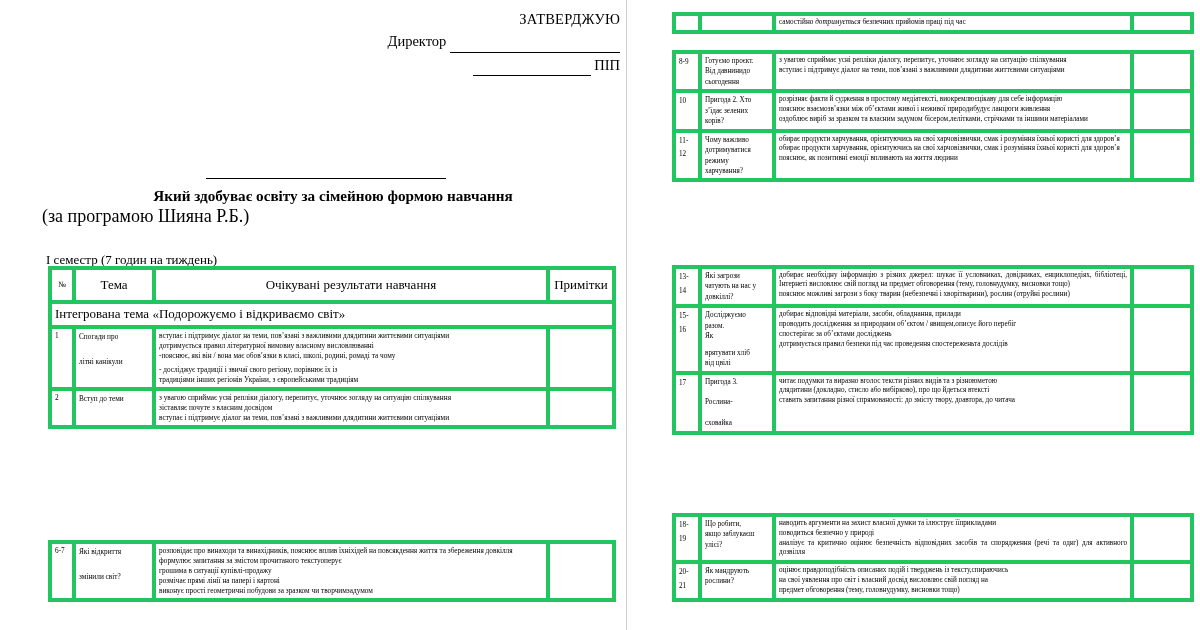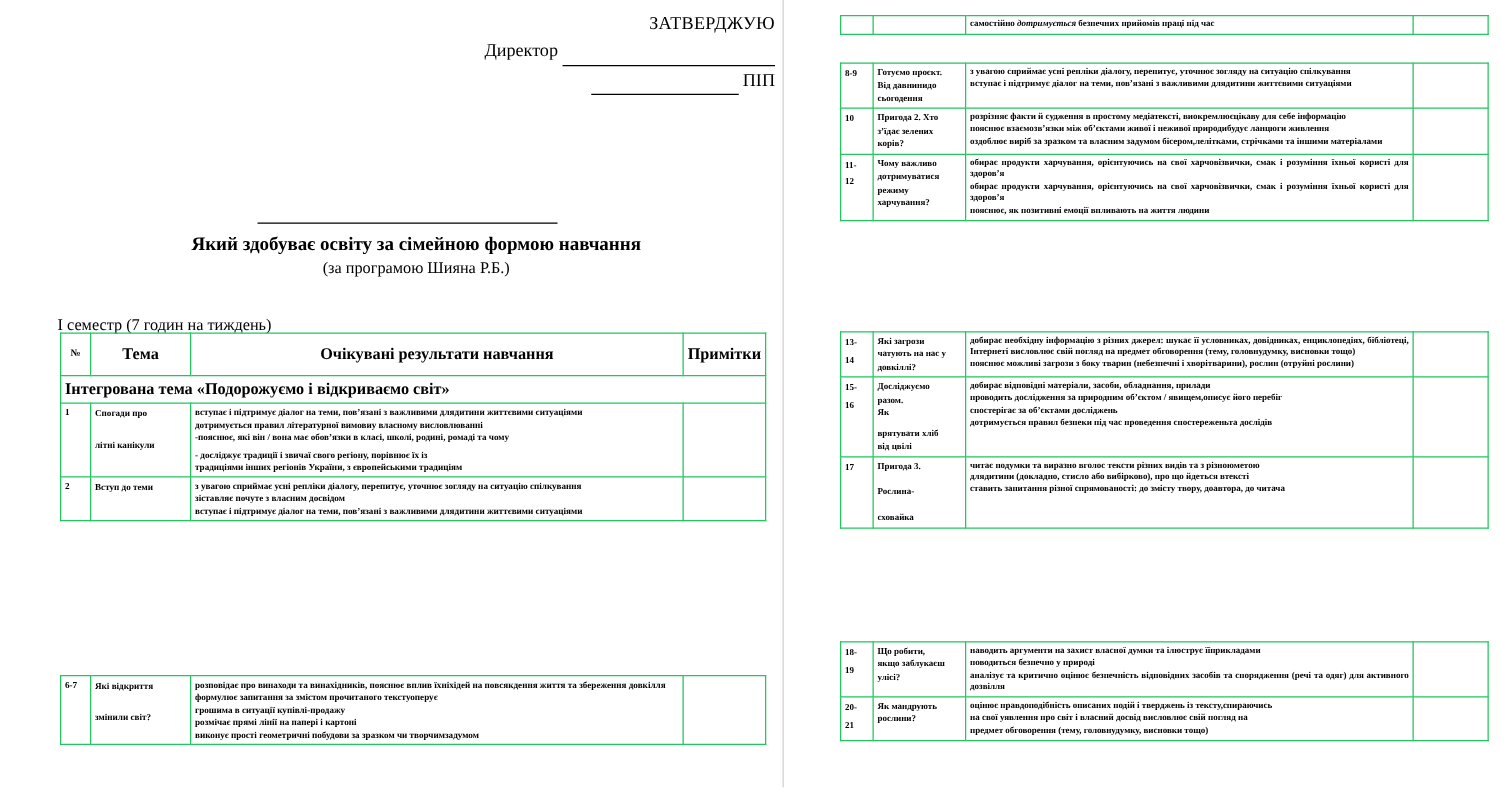--- a/index.html
+++ b/index.html
@@ -68,44 +68,43 @@
     width: 582px;
     text-align: center;
     font-weight: bold;
     font-size: 15.2px;
     line-height: 1.3;
   }
   .subtitle-prog {
     position: absolute;
     left: 22px; top: 206px;
     width: 582px;
-    text-align: center;
-    font-size: 13px;
+    font-size: 18px;
   }
 
   .semester-label {
     position: absolute;
     left: 26px; top: 252px;
     font-size: 13px;
   }
 
   
   table.plan {
     position: absolute;
     border-collapse: collapse;
     table-layout: fixed;
     font-size: 7.3px;
     line-height: 1.30;
   }
   table.plan td, table.plan th {
-    border: 1px solid #22c55e;
+    border: 4px solid #22c55e;
     padding: 2px 3px;
     vertical-align: top;
     text-align: left;
-    font-weight: bold;
+    font-weight: normal;
   }
   table.plan th { text-align: center; }
 
   
   #tbl-left-main { left: 28px; top: 266px; width: 564px; }
   #tbl-left-main col.c-num   { width: 24px; }
   #tbl-left-main col.c-theme { width: 80px; }
   #tbl-left-main col.c-res   { width: 394px; }
   #tbl-left-main col.c-note  { width: 66px; }
 

